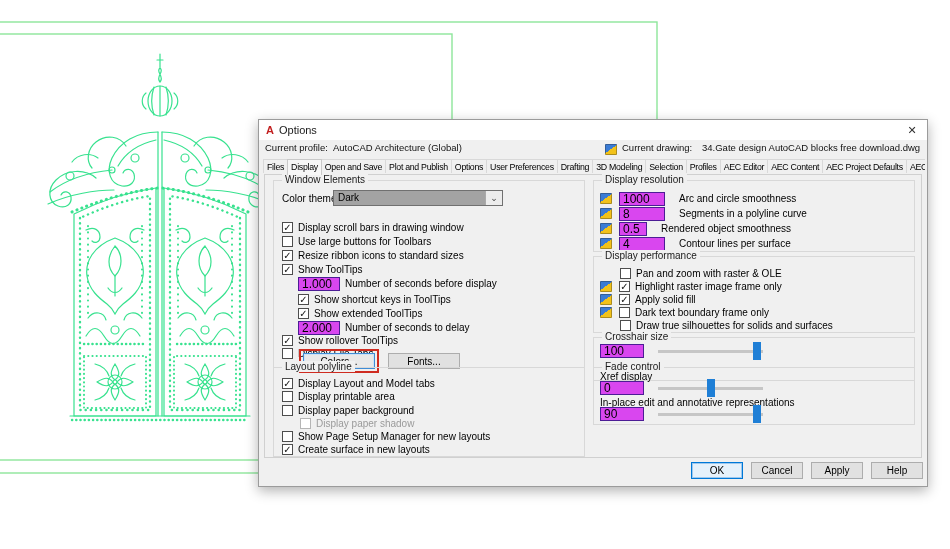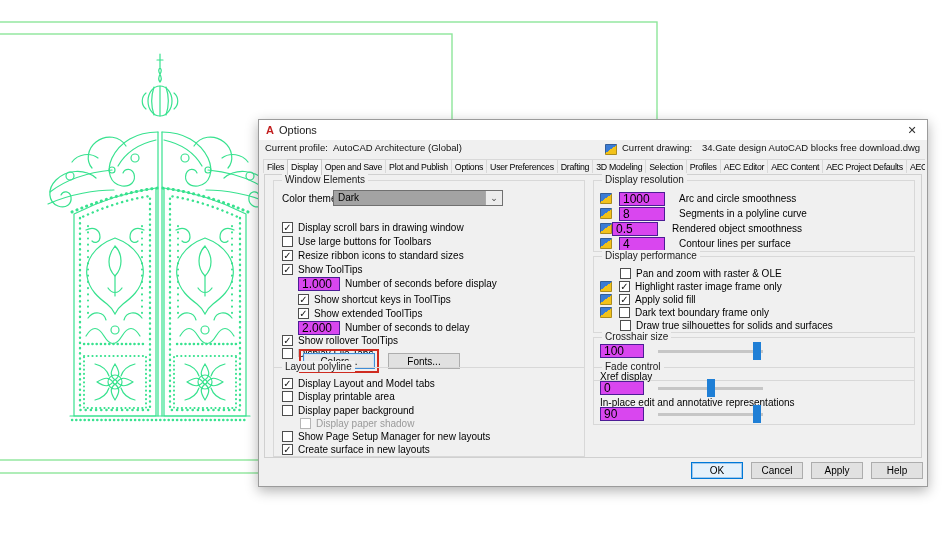--- a/index.html
+++ b/index.html
@@ -248,21 +248,21 @@
         <input class="num" style="margin-left: 7px; width: 46px;" value="1000">
         <span class="lbl" style="margin-left:14px">Arc and circle smoothness</span>
       </div>
       <div class="row" style="left:6px; top:25px; height:15px">
         <span class="dwgicon" style="position:static"></span>
         <input class="num" style="margin-left: 7px; width: 46px;" value="8">
         <span class="lbl" style="margin-left:14px">Segments in a polyline curve</span>
       </div>
       <div class="row" style="left:6px; top:40px; height:15px">
         <span class="dwgicon" style="position:static"></span>
-        <input class="num" style="width: 46px;" value="0.5">
+        <input class="num" style="margin-left: 7px; width: 28px;" value="0.5">
         <span class="lbl" style="margin-left:14px">Rendered object smoothness</span>
       </div>
       <div class="row" style="left:6px; top:55px; height:15px">
         <span class="dwgicon" style="position:static"></span>
         <input class="num" style="margin-left: 7px; width: 46px;" value="4">
         <span class="lbl" style="margin-left:14px">Contour lines per surface</span>
       </div>
     </div>
 
     <div class="group" style="left:328px; top:81px; width:322px; height:77px">

